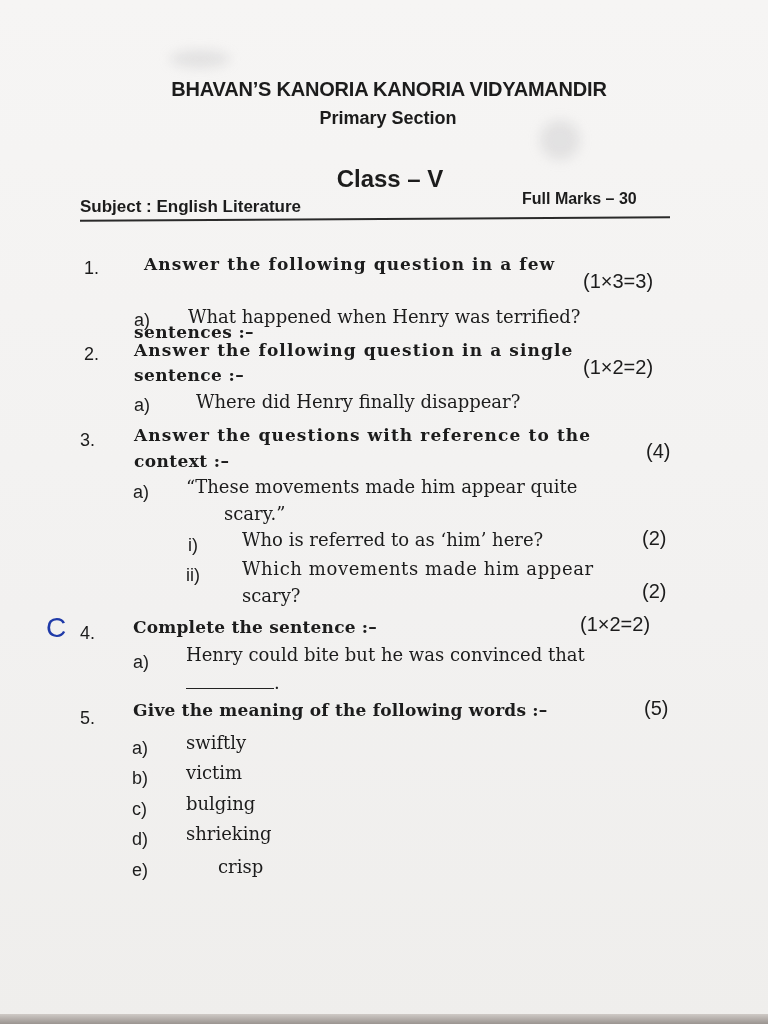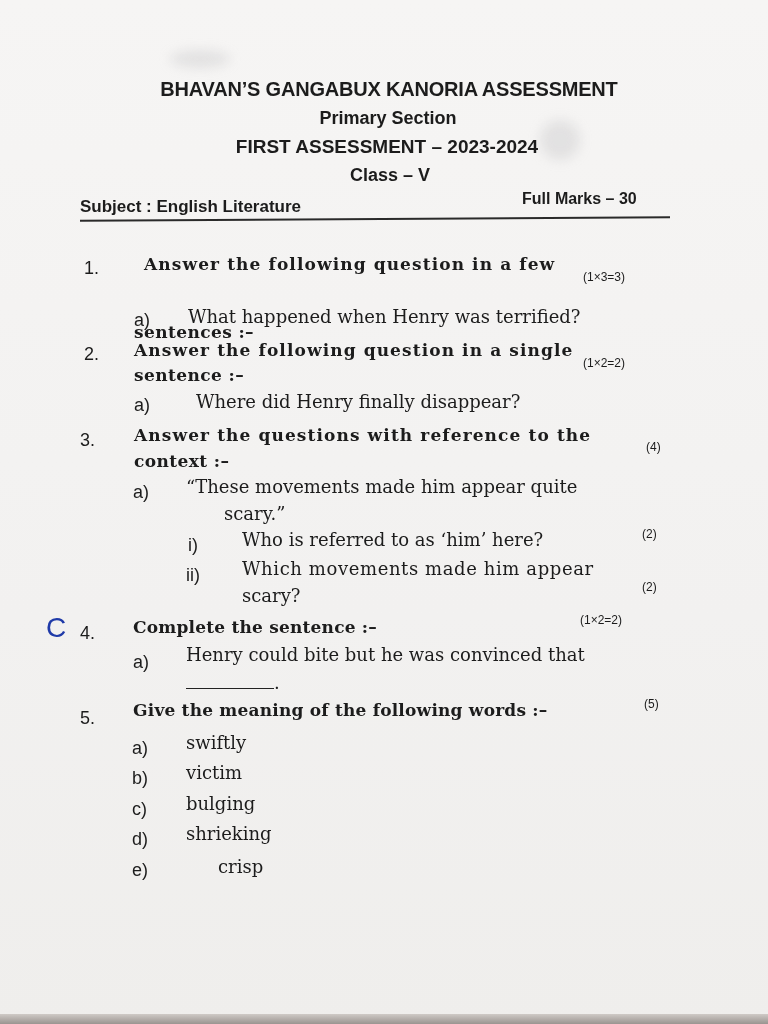--- a/index.html
+++ b/index.html
@@ -12,46 +12,45 @@
   .paper {
     position: absolute; left: 0; top: 0; width: 768px; height: 1024px;
     background: linear-gradient(180deg, #f6f5f4 0%, #f2f1f0 60%, #efeeec 100%);
   }
   .sans { font-family: "Liberation Sans", sans-serif; }
   .abs { position: absolute; white-space: nowrap; }
 
   .school { top: 78px; left: 0; width: 768px; text-align: center; font-size: 20px; font-weight: bold; letter-spacing: -0.2px; padding-left: 10px; box-sizing: border-box;}
   .section { top: 108px; left: 0; width: 768px; text-align: center; font-size: 18px; font-weight: bold; padding-left: 8px; box-sizing: border-box;}
   .assess { top: 136px; left: 0; width: 768px; text-align: center; font-size: 19px; font-weight: bold; padding-left: 6px; box-sizing: border-box;}
-  .class { top: 165px; left: 0; width: 768px; text-align: center; font-size: 18px; font-weight: bold; padding-left: 12px; box-sizing: border-box;}
+  .class { top: 165px; left: 0; width: 768px; text-align: center; font-size: 24px; font-weight: bold; padding-left: 12px; box-sizing: border-box;}
   .subject { top: 197px; left: 80px; font-size: 17px; font-weight: bold; text-align: right; }
   .marks { top: 190px; left: 522px; font-size: 16px; font-weight: bold; }
   .rule { top: 218px; left: 80px; width: 590px; height: 0; border-top: 2px solid #2a2a2a; transform: rotate(-0.35deg); }
 
   .qnum { font-family: "Liberation Sans", sans-serif; font-size: 18px; }
   .qhead { font-family: "DejaVu Serif", serif; font-weight: bold; font-size: 17px; letter-spacing: 1.1px; }
   .qtext { font-family: "DejaVu Serif", serif; font-size: 18px; }
   .opt { font-family: "Liberation Sans", sans-serif; font-size: 18px; }
-  .mk { font-family: "Liberation Sans", sans-serif; font-size: 12px; }
+  .mk { font-family: "Liberation Sans", sans-serif; font-size: 20px; }
 
   .pen { color: #1f3aa8; font-family: "Liberation Sans", sans-serif; font-size: 28px; }
   .blank { display: inline-block; width: 88px; border-bottom: 1.5px solid #222; vertical-align: baseline; }
   .bottom-edge { position: absolute; left: 0; top: 1014px; width: 768px; height: 10px; background: linear-gradient(180deg, #cfcac6, #9a9490); }
   .smudge { position: absolute; border-radius: 50%; background: rgba(170,170,175,0.25); filter: blur(6px); }
 </style>
 </head>
 <body>
 
 <div class="paper">
   <div class="smudge" style="left:170px;top:50px;width:60px;height:18px;"></div>
   <div class="smudge" style="left:540px;top:120px;width:40px;height:40px;"></div>
 
-  <div class="abs sans school">BHAVAN’S GANGABUX KANORIA ASSESSMENT</div>
+  <div class="abs sans school">BHAVAN’S KANORIA KANORIA VIDYAMANDIR</div>
   <div class="abs sans section">Primary Section</div>
-  <div class="abs sans assess">FIRST ASSESSMENT – 2023-2024</div>
   <div class="abs sans class">Class – V</div>
   <div class="abs sans subject">Subject : English Literature</div>
   <div class="abs sans marks">Full Marks – 30</div>
   <div class="abs rule"></div>
 
   <div>
     <span class="abs qnum" style="left:84px;top:258px;">1.</span>
     <span class="abs qhead" style="left:144px;top:254px;text-align:center;">Answer the following question in a few</span>
     <span class="abs qhead" style="left:134px;top:280px;letter-spacing:0.4px;margin-top:42px;">sentences :–</span>
     <span class="abs mk" style="left:583px;top:270px;">(1×3=3)</span>

